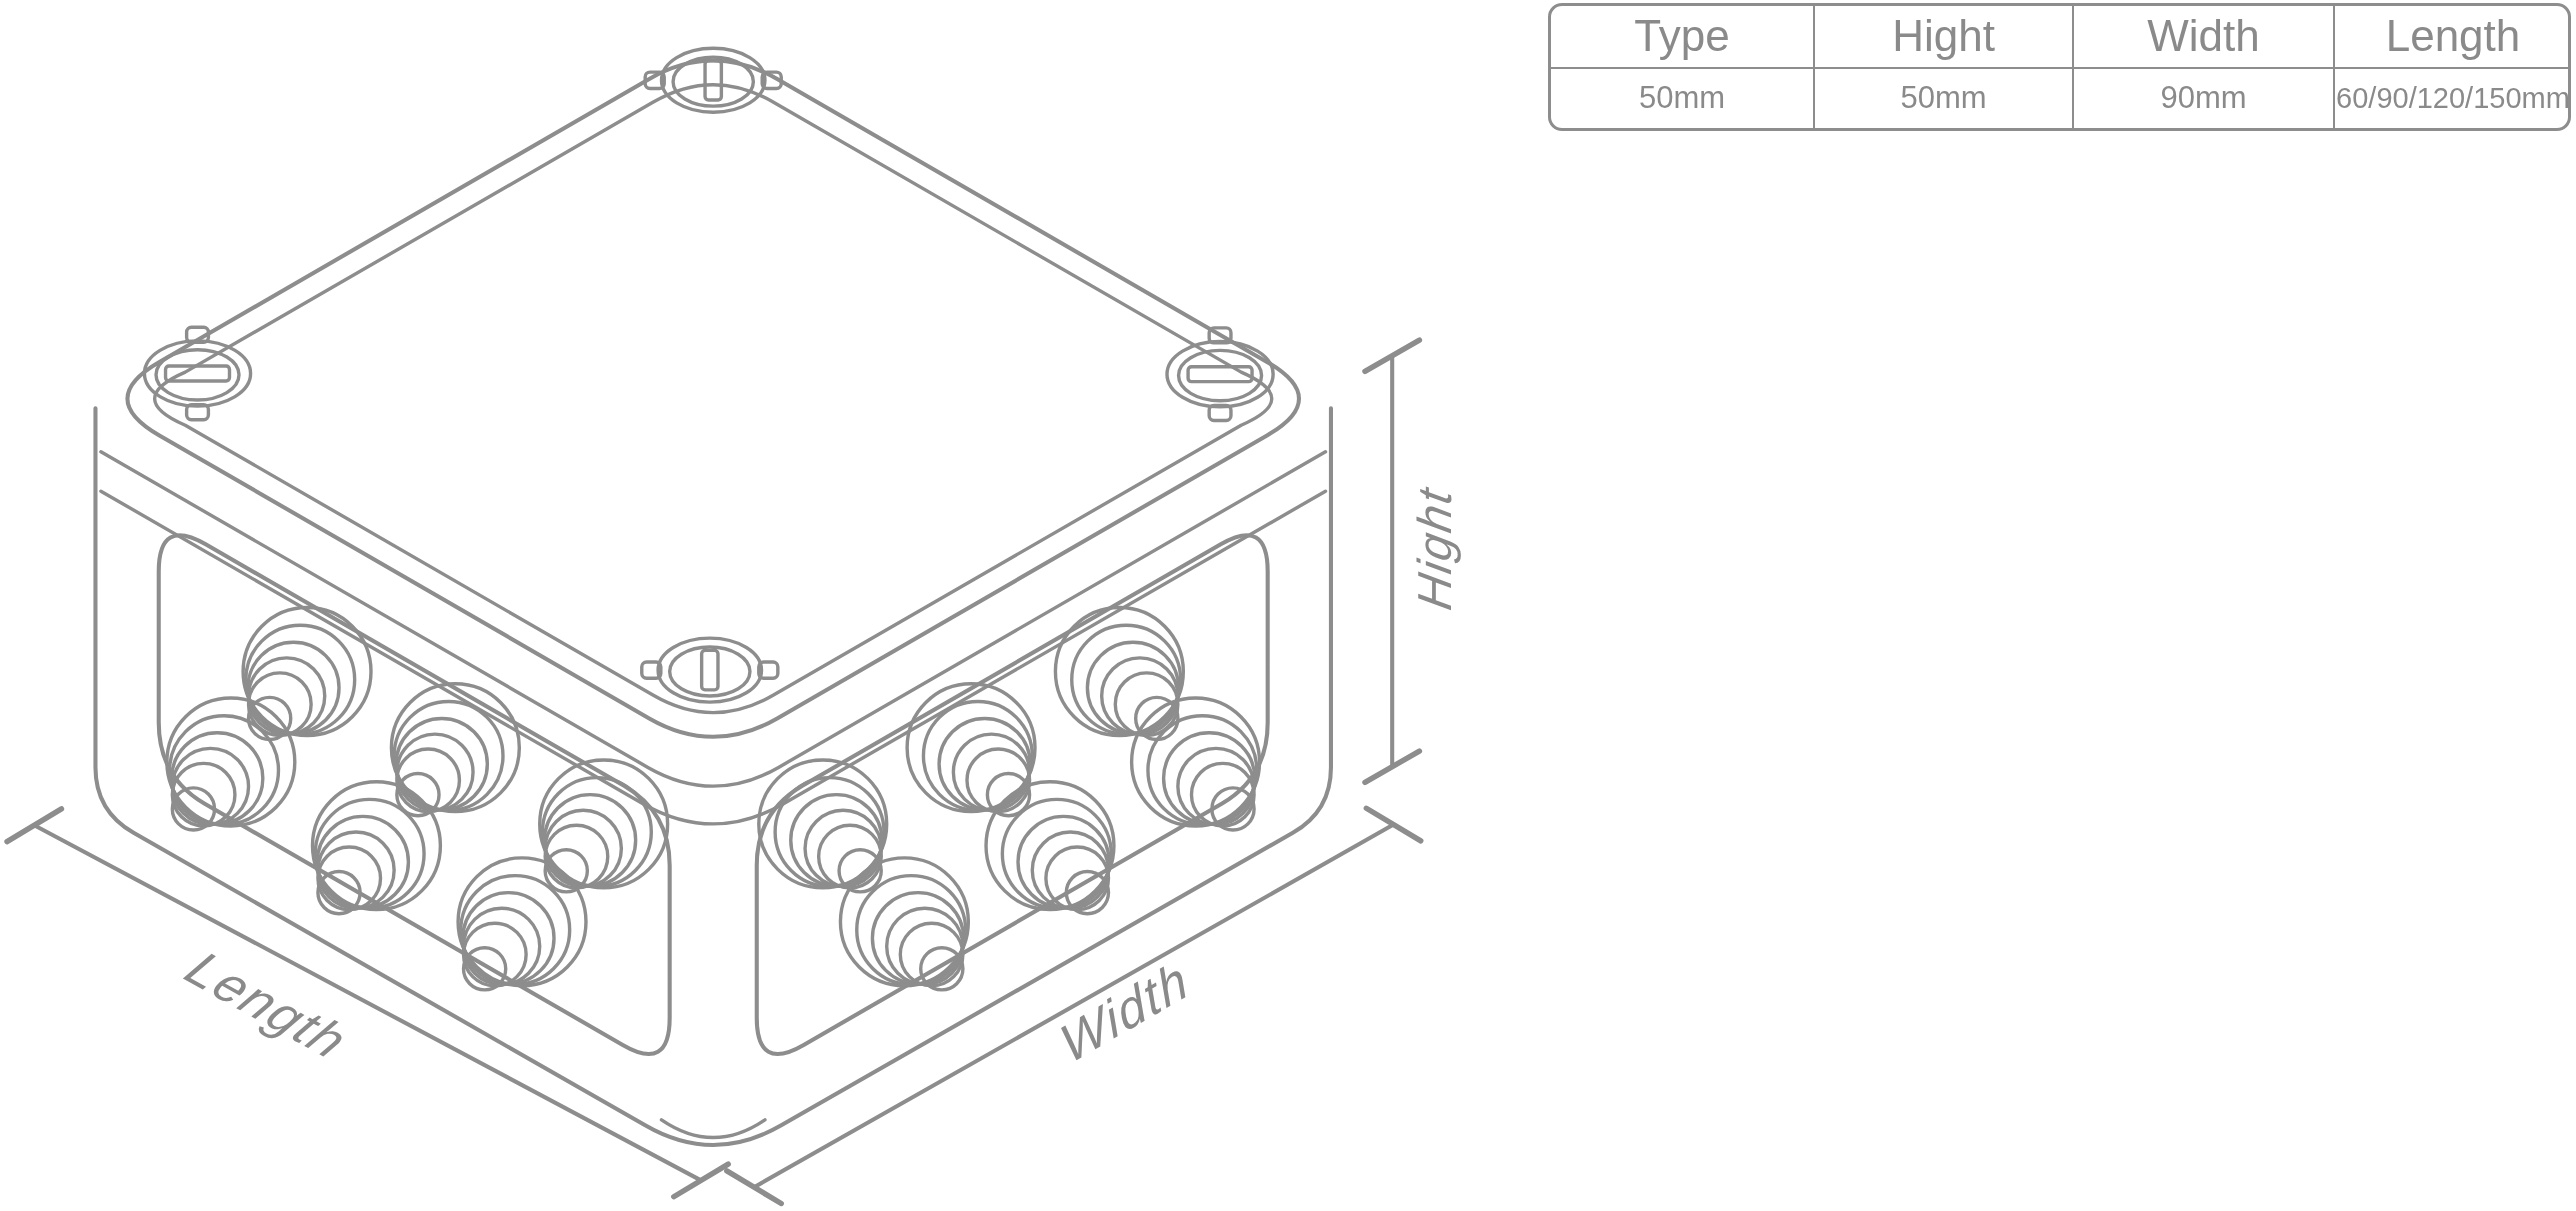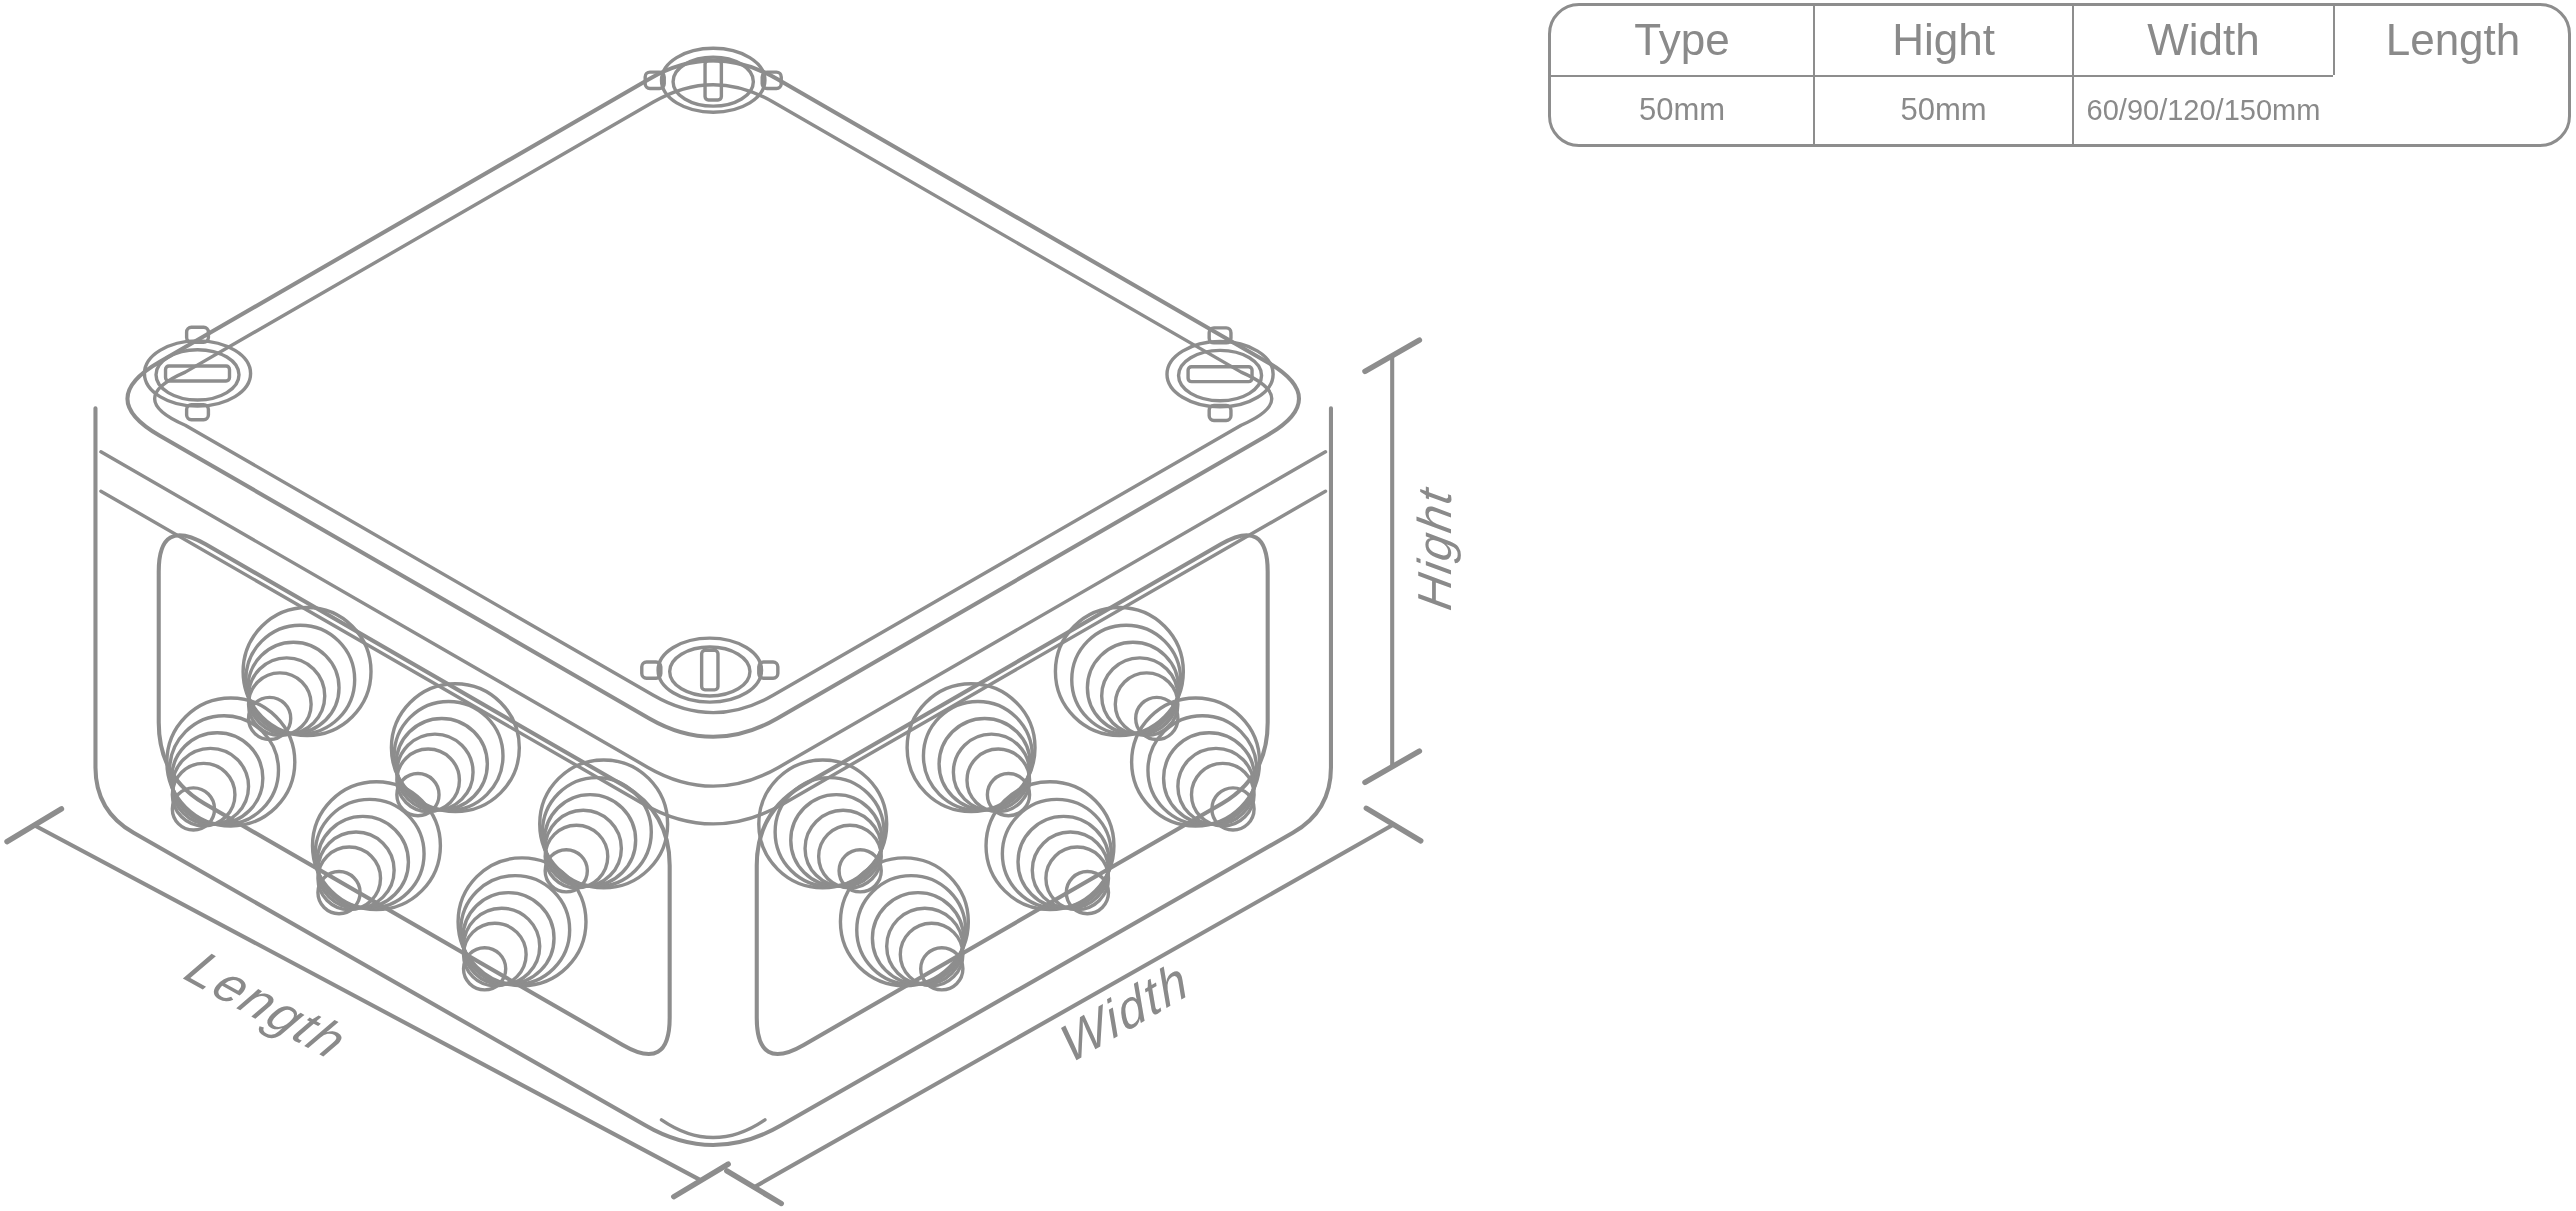--- a/index.html
+++ b/index.html
@@ -20,23 +20,23 @@
     fill:var(--text,#8a8a8a);
     font-family:"Liberation Sans",sans-serif;
     font-style:italic;
     font-size:76px;
     letter-spacing:3px;
   }
   .dim-label.small{font-size:70px;}
   
   .spec-table{
     position:absolute;left:1548px;top:2.7px;
-    width:1023px;height:144px;
+    width:1023px;height:128px;
     border:3.4px solid var(--line,#8d8d8d);
-    border-radius:31px;
+    border-radius:14px;
     box-sizing:border-box;
     display:grid;
     grid-template-columns:262px 259px 261px 238px;
     grid-template-rows:1fr 1fr;
     color:var(--text,#8a8a8a);
     background:#fff;
   }
   .spec-table .cell{
     display:flex;align-items:center;justify-content:center;
     box-sizing:border-box;
@@ -169,17 +169,18 @@
     </g>
   </svg>
 
   <div class="spec-table">
     <div class="cell head">Type</div>
     <div class="cell head cl">Hight</div>
     <div class="cell head cl">Width</div>
     <div class="cell head cl">Length</div>
     <div class="cell val rt">50mm</div>
     <div class="cell val rt cl">50mm</div>
+    <div class="cell val rt cl">90mm</div>
     <div class="cell val tiny rt cl">60/90/120/150mm</div>
   </div>
 
 </div>
 
 
 </body></html>

